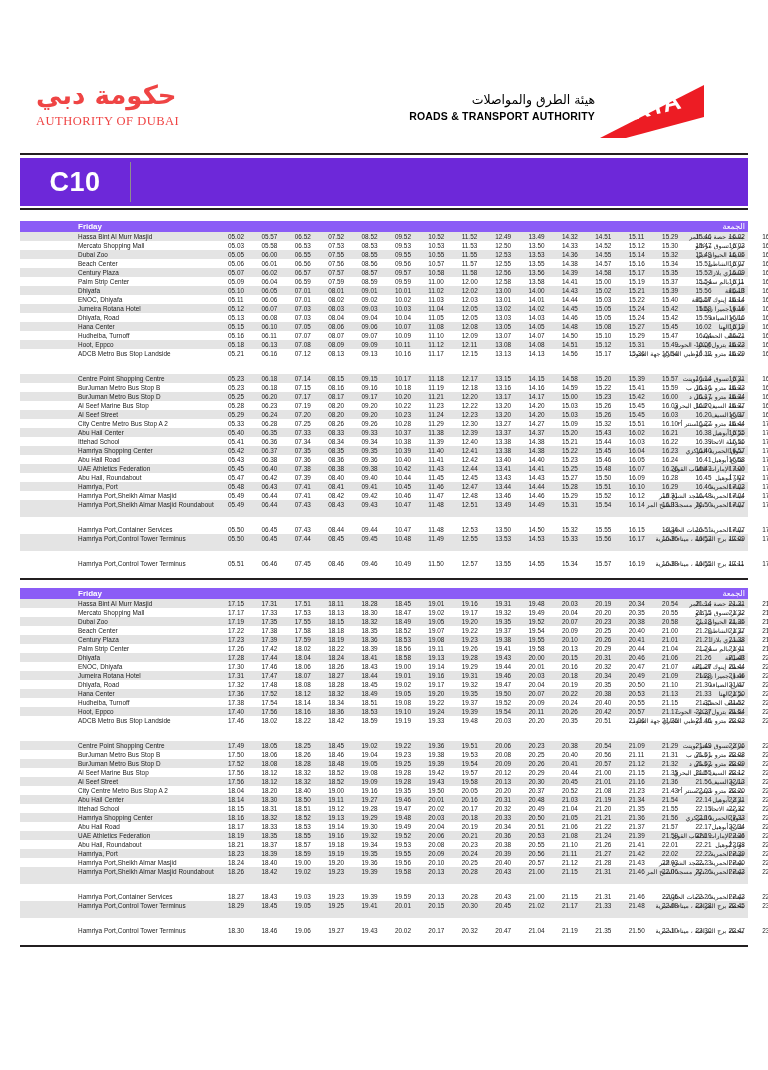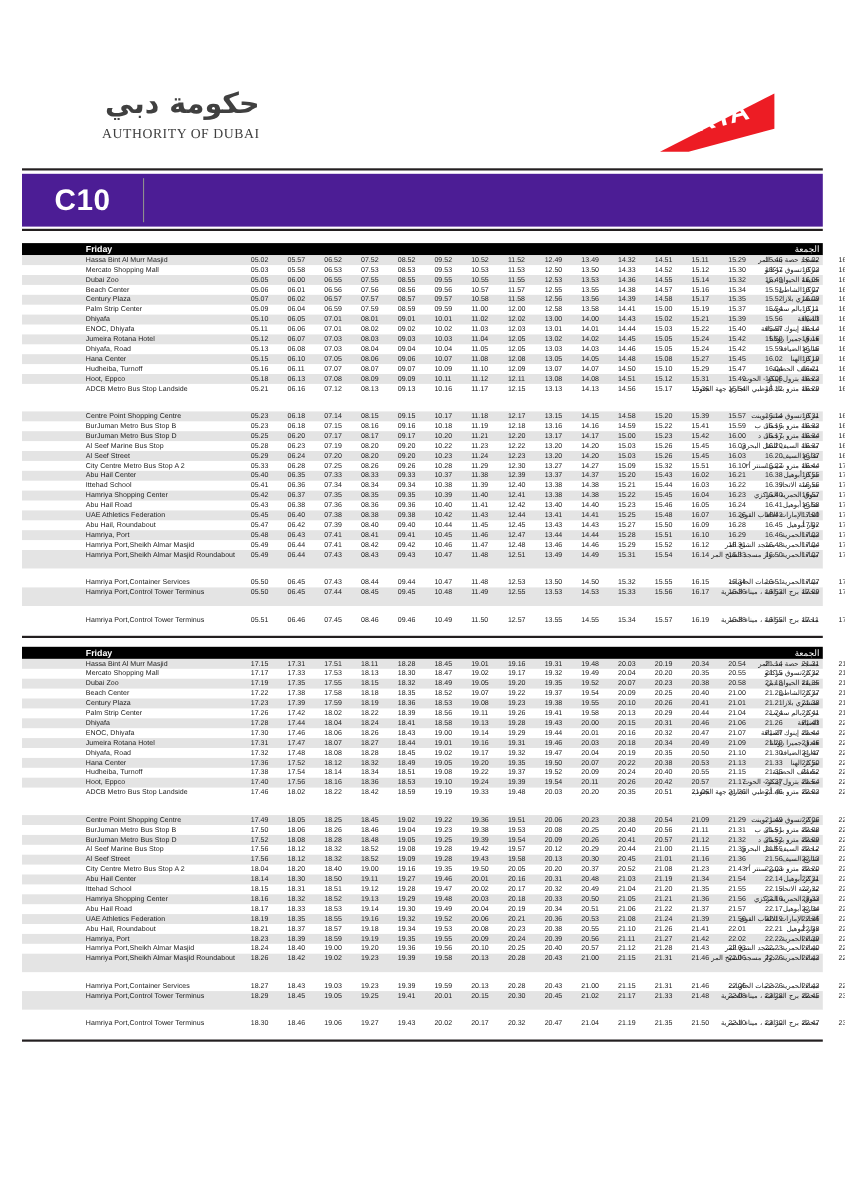--- a/index.html
+++ b/index.html
@@ -5,45 +5,45 @@
   html,body{margin:0;padding:0;background:#ffffff;}
   body{
     width:768px;height:1070px;position:relative;
     font-family:"Liberation Sans","DejaVu Sans",sans-serif;
     -webkit-font-smoothing:antialiased;
   }
   .page{position:absolute;inset:0;background:#fff;}
 
   
   .hdr{position:absolute;left:0;top:0;width:768px;height:150px;}
-  .gov-logo{position:absolute;left:36px;top:82px;width:200px;text-align:right;color:#404040;}
+  .gov-logo{position:absolute;left:36px;top:82px;width:200px;text-align:left;color:#ef4444;}
   .gov-ar{font-family:"DejaVu Sans",sans-serif;font-size:26px;line-height:1;direction:rtl;font-weight:700;letter-spacing:-1px;}
   .gov-en{font-family:"Liberation Serif","DejaVu Serif",serif;font-size:12.5px;letter-spacing:.5px;margin-top:6px;font-weight:400;}
 
   .rta-txt{position:absolute;left:330px;top:92px;width:265px;text-align:right;color:#000;}
   .rta-ar{font-family:"DejaVu Sans",sans-serif;direction:rtl;font-size:12.5px;letter-spacing:1.2px;line-height:1.35;}
   .rta-en{font-size:10.5px;font-weight:700;letter-spacing:.2px;margin-top:1px;}
 
   .rta-mark{position:absolute;left:596px;top:84px;width:110px;height:55px;}
 
   
-  .banner{position:absolute;left:20px;top:158px;width:728px;height:48px;background:#4c1d95;}
+  .banner{position:absolute;left:20px;top:158px;width:728px;height:48px;background:#6d28d9;}
   .banner .num{position:absolute;left:0;top:0;width:110px;height:48px;display:flex;align-items:center;justify-content:center;
     color:#fff;font-size:27px;font-weight:700;letter-spacing:.5px;}
   .banner .sep{position:absolute;left:110px;top:4px;width:1px;height:40px;background:#8e8e8e;}
   .banner .titles{position:absolute;left:124px;top:3px;right:10px;}
   .banner .t-en{color:#fff;font-size:14.5px;font-weight:700;letter-spacing:.1px;line-height:1.35;}
   .banner .t-ar{color:#fff;font-family:"DejaVu Sans",sans-serif;direction:rtl;text-align:right;font-size:13px;line-height:1.5;
     width:100%;unicode-bidi:embed;}
   .banner-rule-top{position:absolute;left:20px;top:153px;width:728px;height:2px;background:#231f20;}
   .banner-rule-bot{position:absolute;left:20px;top:208px;width:728px;height:2px;background:#231f20;}
 
   
   .tbl{position:absolute;left:20px;width:728px;}
-  .dayhdr{background:#000000;color:#fff;height:11px;position:relative;}
+  .dayhdr{background:#8b5cf6;color:#fff;height:11px;position:relative;}
   .dayhdr .en{position:absolute;left:58px;top:0px;font-size:8px;font-weight:700;line-height:11px;}
   .dayhdr .ar{position:absolute;right:3px;top:0px;font-family:Liberation Serif, serif;direction:rtl;font-size:8px;line-height:11px;}
 
   .row{position:relative;height:9px;font-size:6.4px;color:#1a1a1a;white-space:nowrap;}
   .row.zebra{background:#e4e4e4;}
   .row.tall{height:17px;}
   .row.gap{height:8px;background:#fff;}
   .stop{position:absolute;left:58px;top:0;width:152px;line-height:9px;letter-spacing:.05px;}
   .row.tall .stop{line-height:9px;}
   .times{position:absolute;left:208px;top:0;line-height:9px;}
@@ -59,20 +59,24 @@
 
 <div class="page">
 
   <div class="hdr">
 
     <div class="gov-logo">
       <div class="gov-ar">حكومة دبي</div>
       <div class="gov-en">AUTHORITY OF DUBAI</div>
     </div>
 
+    <div class="rta-txt">
+      <div class="rta-ar">هيئة الطرق والمواصلات</div>
+      <div class="rta-en">ROADS &amp; TRANSPORT AUTHORITY</div>
+    </div>
 
     <div class="rta-mark">
       <svg width="110" height="55" viewBox="0 0 110 55">
         <path d="M4 54 L108 1 L108 33 L30 54 Z" fill="#ED1C24"></path>
         <text x="62" y="30" font-family="Liberation Sans, sans-serif" font-size="25" font-weight="700" fill="#ffffff" text-anchor="middle" transform="rotate(-14 62 30)">RTA</text>
       </svg>
     </div>
   </div>
 
   <div class="banner-rule-top"></div>

